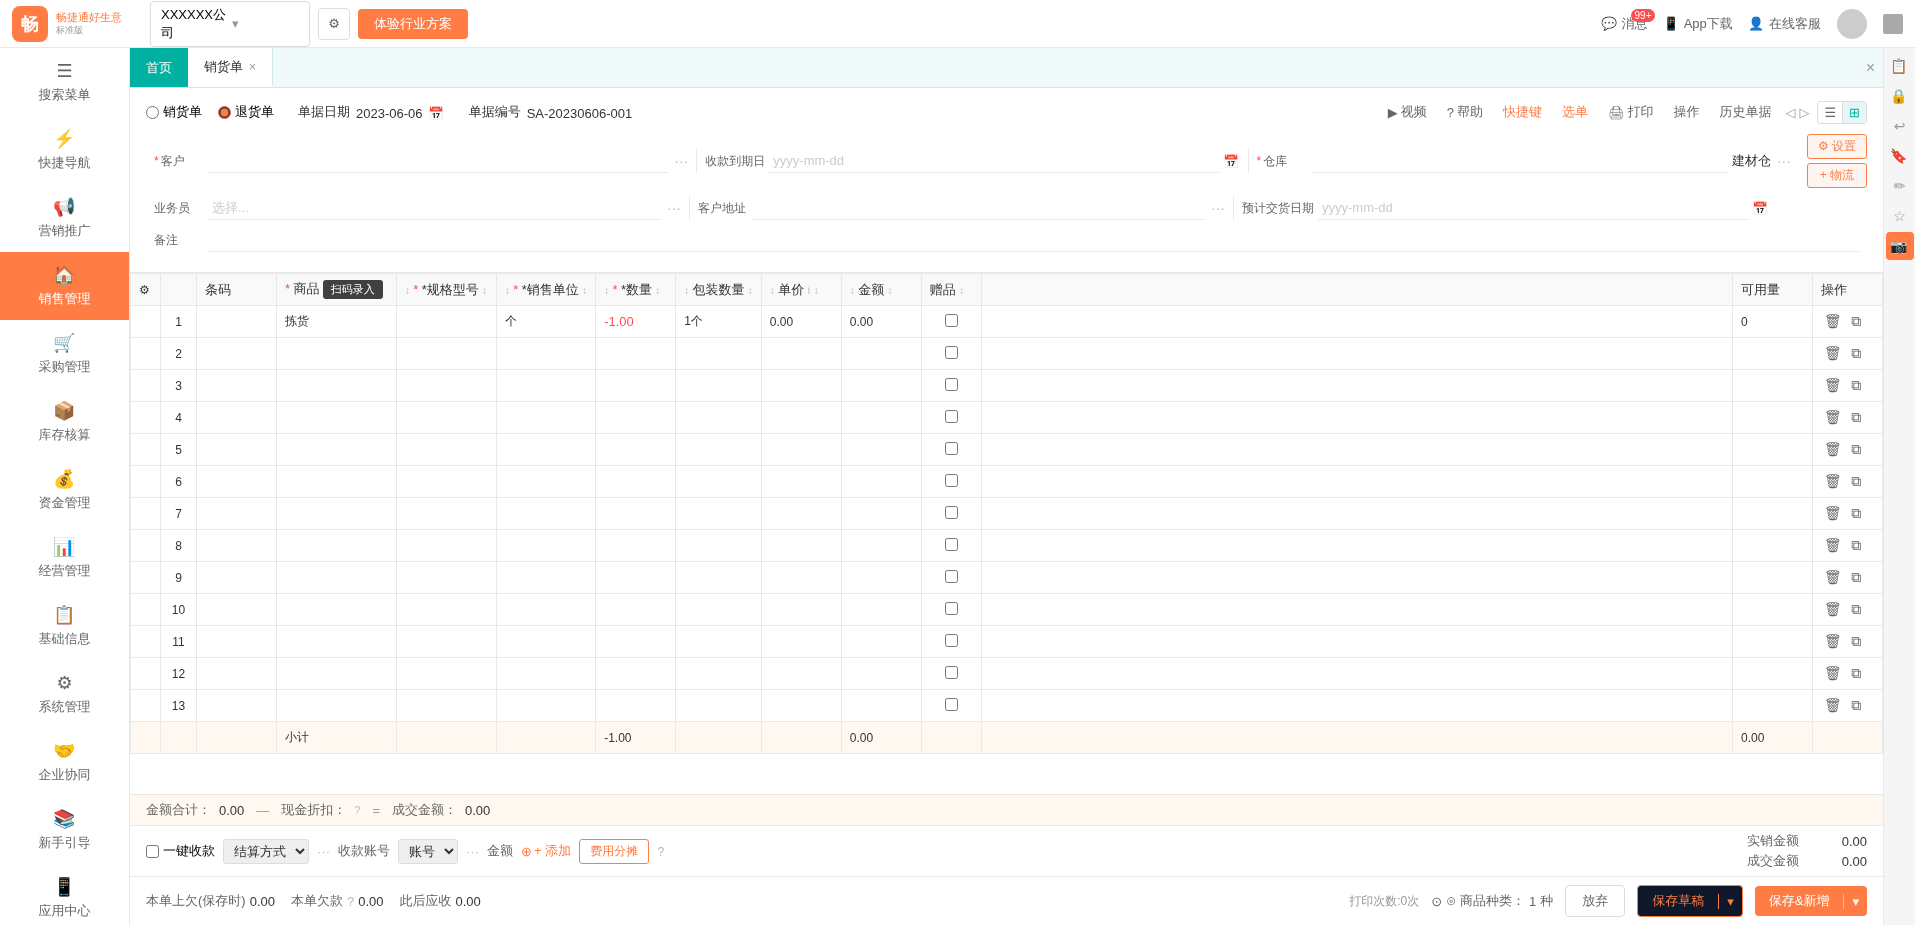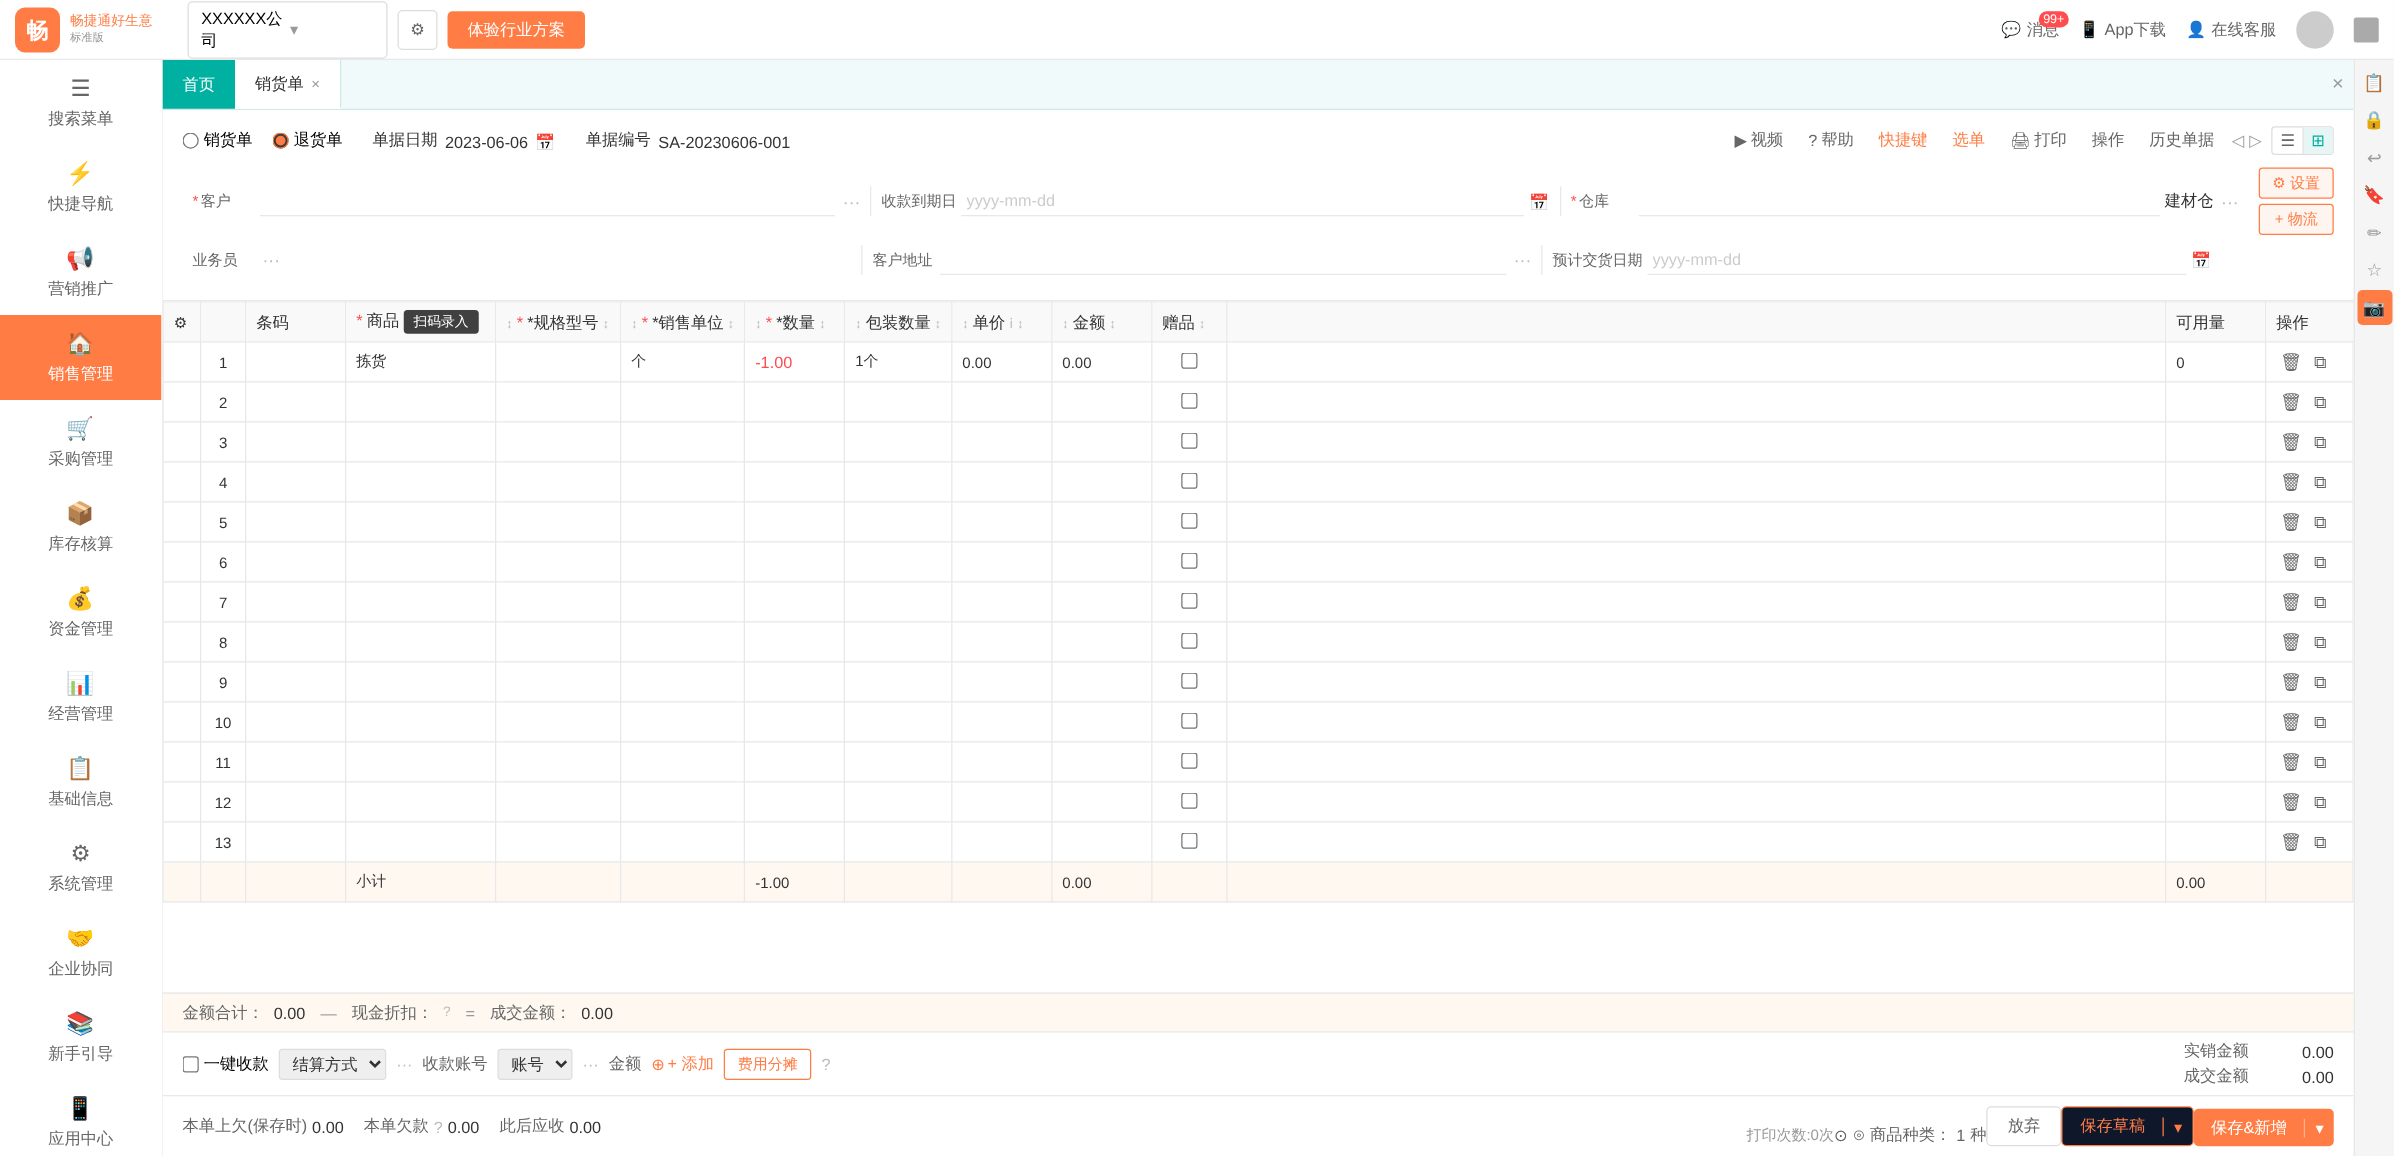--- a/index.html
+++ b/index.html
@@ -116,21 +116,21 @@
     .right-total-row { display: flex; gap: 8px; align-items: center; }
     .right-total-label { color: #666; margin-left: 20px; }
     .right-total-val { color: #333; min-width: 60px; text-align: right; }
 
     
     .action-bar { background: white; border-top: 1px solid #e8e8e8; padding: 8px 16px; display: flex; align-items: center; flex-shrink: 0; font-size: 12px; }
     .action-bar-left { display: flex; align-items: center; gap: 16px; }
     .stat-item { display: flex; align-items: center; gap: 4px; color: #666; }
     .stat-val { color: #333; font-weight: 500; }
     .stat-info { color: #bbb; cursor: pointer; }
-    .action-bar-right { margin-left: auto; display: flex; align-items: flex-end; }
+    .action-bar-right { margin-left: auto; display: flex; align-items: center; gap: 12px; }
     .print-info { color: #999; font-size: 12px; }
     .product-kind { display: flex; align-items: center; gap: 4px; color: #666; cursor: pointer; }
     .discard-btn { border: 1px solid #ddd; background: white; color: #666; border-radius: 4px; padding: 6px 16px; cursor: pointer; font-size: 13px; }
     .save-draft-btn { border: 1px solid #ff7d45; background: #0f172a; color: #ff7d45; border-radius: 4px; padding: 6px 0; cursor: pointer; font-size: 13px; display: flex; align-items: center; }
     .save-draft-main { padding: 0 14px; }
     .save-draft-arrow { border-left: 1px solid #ff7d45; padding: 0 8px; }
     .save-new-btn { background: #ff7d45; color: white; border: none; border-radius: 4px; padding: 6px 0; cursor: pointer; font-size: 13px; display: flex; align-items: center; }
     .save-new-main { padding: 0 14px; }
     .save-new-arrow { border-left: 1px solid rgba(255,255,255,0.4); padding: 0 8px; }
 
@@ -326,37 +326,44 @@
         </div>
         <div style="display:flex;flex-direction:column;gap:4px;margin-left:8px;">
           <button class="action-btn">⚙ 设置</button>
           <button class="action-btn">+ 物流</button>
         </div>
       </div>
 
       <div class="form-row">
         <div class="form-field" style="flex:1.2;">
           <span class="form-field-label">业务员</span>
+          <input class="form-input" placeholder="选择..." style="">
           <span class="dots-btn">···</span>
         </div>
         <div class="form-field-divider"></div>
         <div class="form-field" style="flex:1.2;">
           <span class="form-field-label">客户地址</span>
           <input class="form-input" style="">
           <span class="dots-btn">···</span>
         </div>
         <div class="form-field-divider"></div>
         <div class="form-field" style="flex:1.2;">
           <span class="form-field-label">预计交货日期</span>
           <input class="form-input" placeholder="yyyy-mm-dd" style="">
           <span class="cal-icon">📅</span>
         </div>
         <div style="width:90px;"></div>
       </div>
 
+      <div class="form-row">
+        <div class="form-field">
+          <span class="form-field-label">备注</span>
+          <input class="form-input" style="width: 400px;">
+        </div>
+      </div>
     </div>
 
     <div class="table-container">
       <table class="data-table">
         <thead>
           <tr>
             <th class="gear-col">⚙</th>
             <th class="col-num"></th>
             <th class="col-barcode">
               <span>条码</span>

